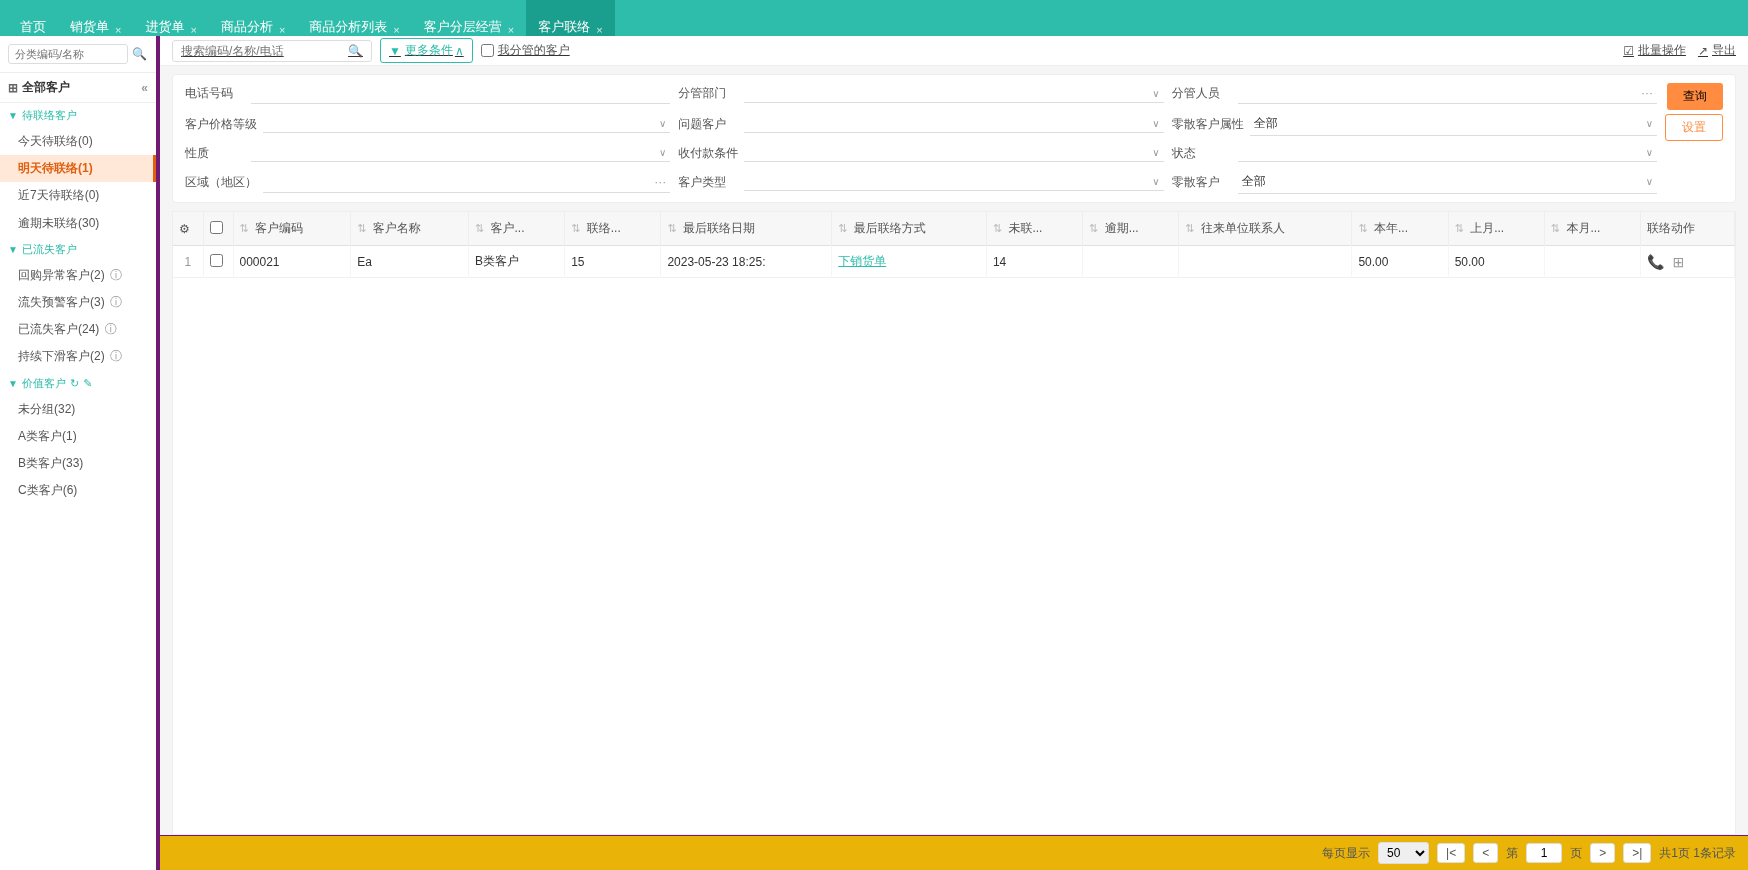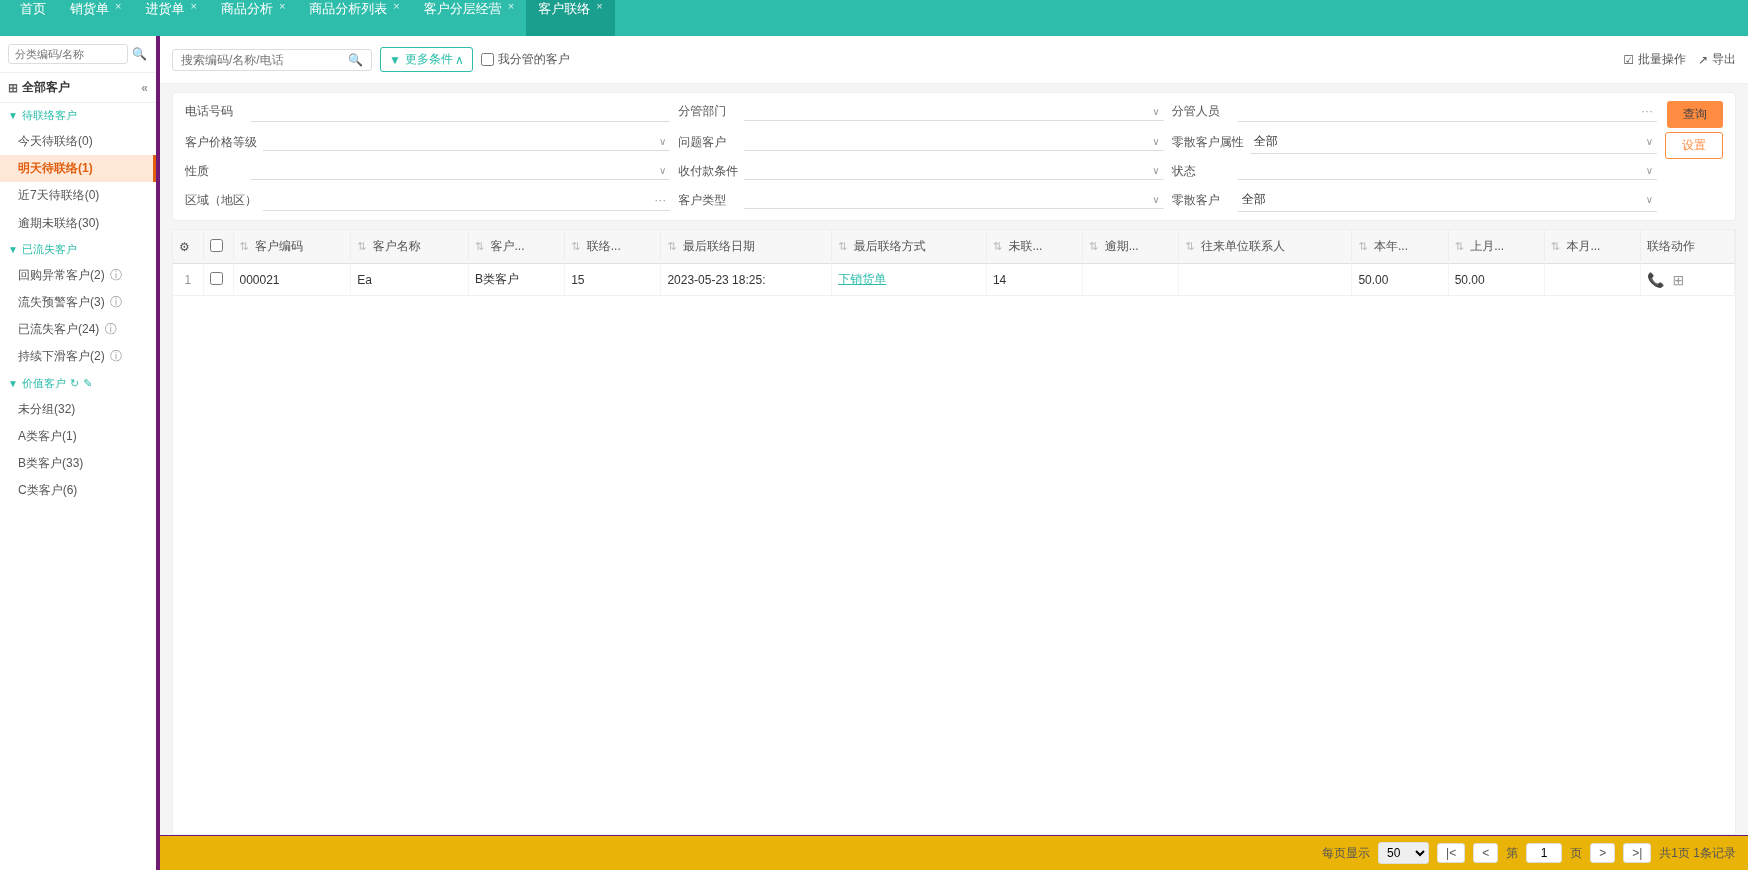--- a/index.html
+++ b/index.html
@@ -11,21 +11,21 @@
       height: 36px;
       display: flex;
       align-items: center;
       padding: 0 8px;
     }
     .nav-item {
       color: #fff;
       padding: 0 12px;
       height: 36px;
       display: flex;
-      align-items: flex-start;
+      align-items: flex-end;
       cursor: pointer;
       font-size: 13px;
       white-space: nowrap;
     }
     .nav-item.active { background: #1a9e8d; }
     .nav-item .close-x {
       margin-left: 6px;
       font-size: 11px;
       opacity: 0.8;
     }
@@ -95,25 +95,26 @@
     .content-area {
       flex: 1;
       display: flex;
       flex-direction: column;
       overflow: hidden;
     }
     
     
     .toolbar {
       background: #fff;
-      padding: 11px 12px;
+      padding: 2px 12px;
       border-bottom: 1px solid #eee;
       display: flex;
       align-items: center;
       gap: 8px;
+      text-decoration: underline;
     }
     .toolbar-search {
       display: flex;
       align-items: center;
       border: 1px solid #ddd;
       border-radius: 3px;
       padding: 3px 8px;
       width: 200px;
     }
     .toolbar-search input {
@@ -208,21 +209,21 @@
     .filter-chevron { color: #999; font-size: 10px; }
     .filter-more { color: #999; font-size: 12px; cursor: pointer; }
     .filter-actions {
       display: flex;
       flex-direction: column;
       gap: 4px;
       align-items: flex-end;
     }
     .btn-query {
       background: #ff8c40;
-      color: #404040;
+      color: #000000;
       border: none;
       padding: 5px 16px;
       border-radius: 3px;
       cursor: pointer;
       font-size: 12px;
     }
     .btn-set {
       background: #fff;
       color: #ff8c40;
       border: 1px solid #ff8c40;

